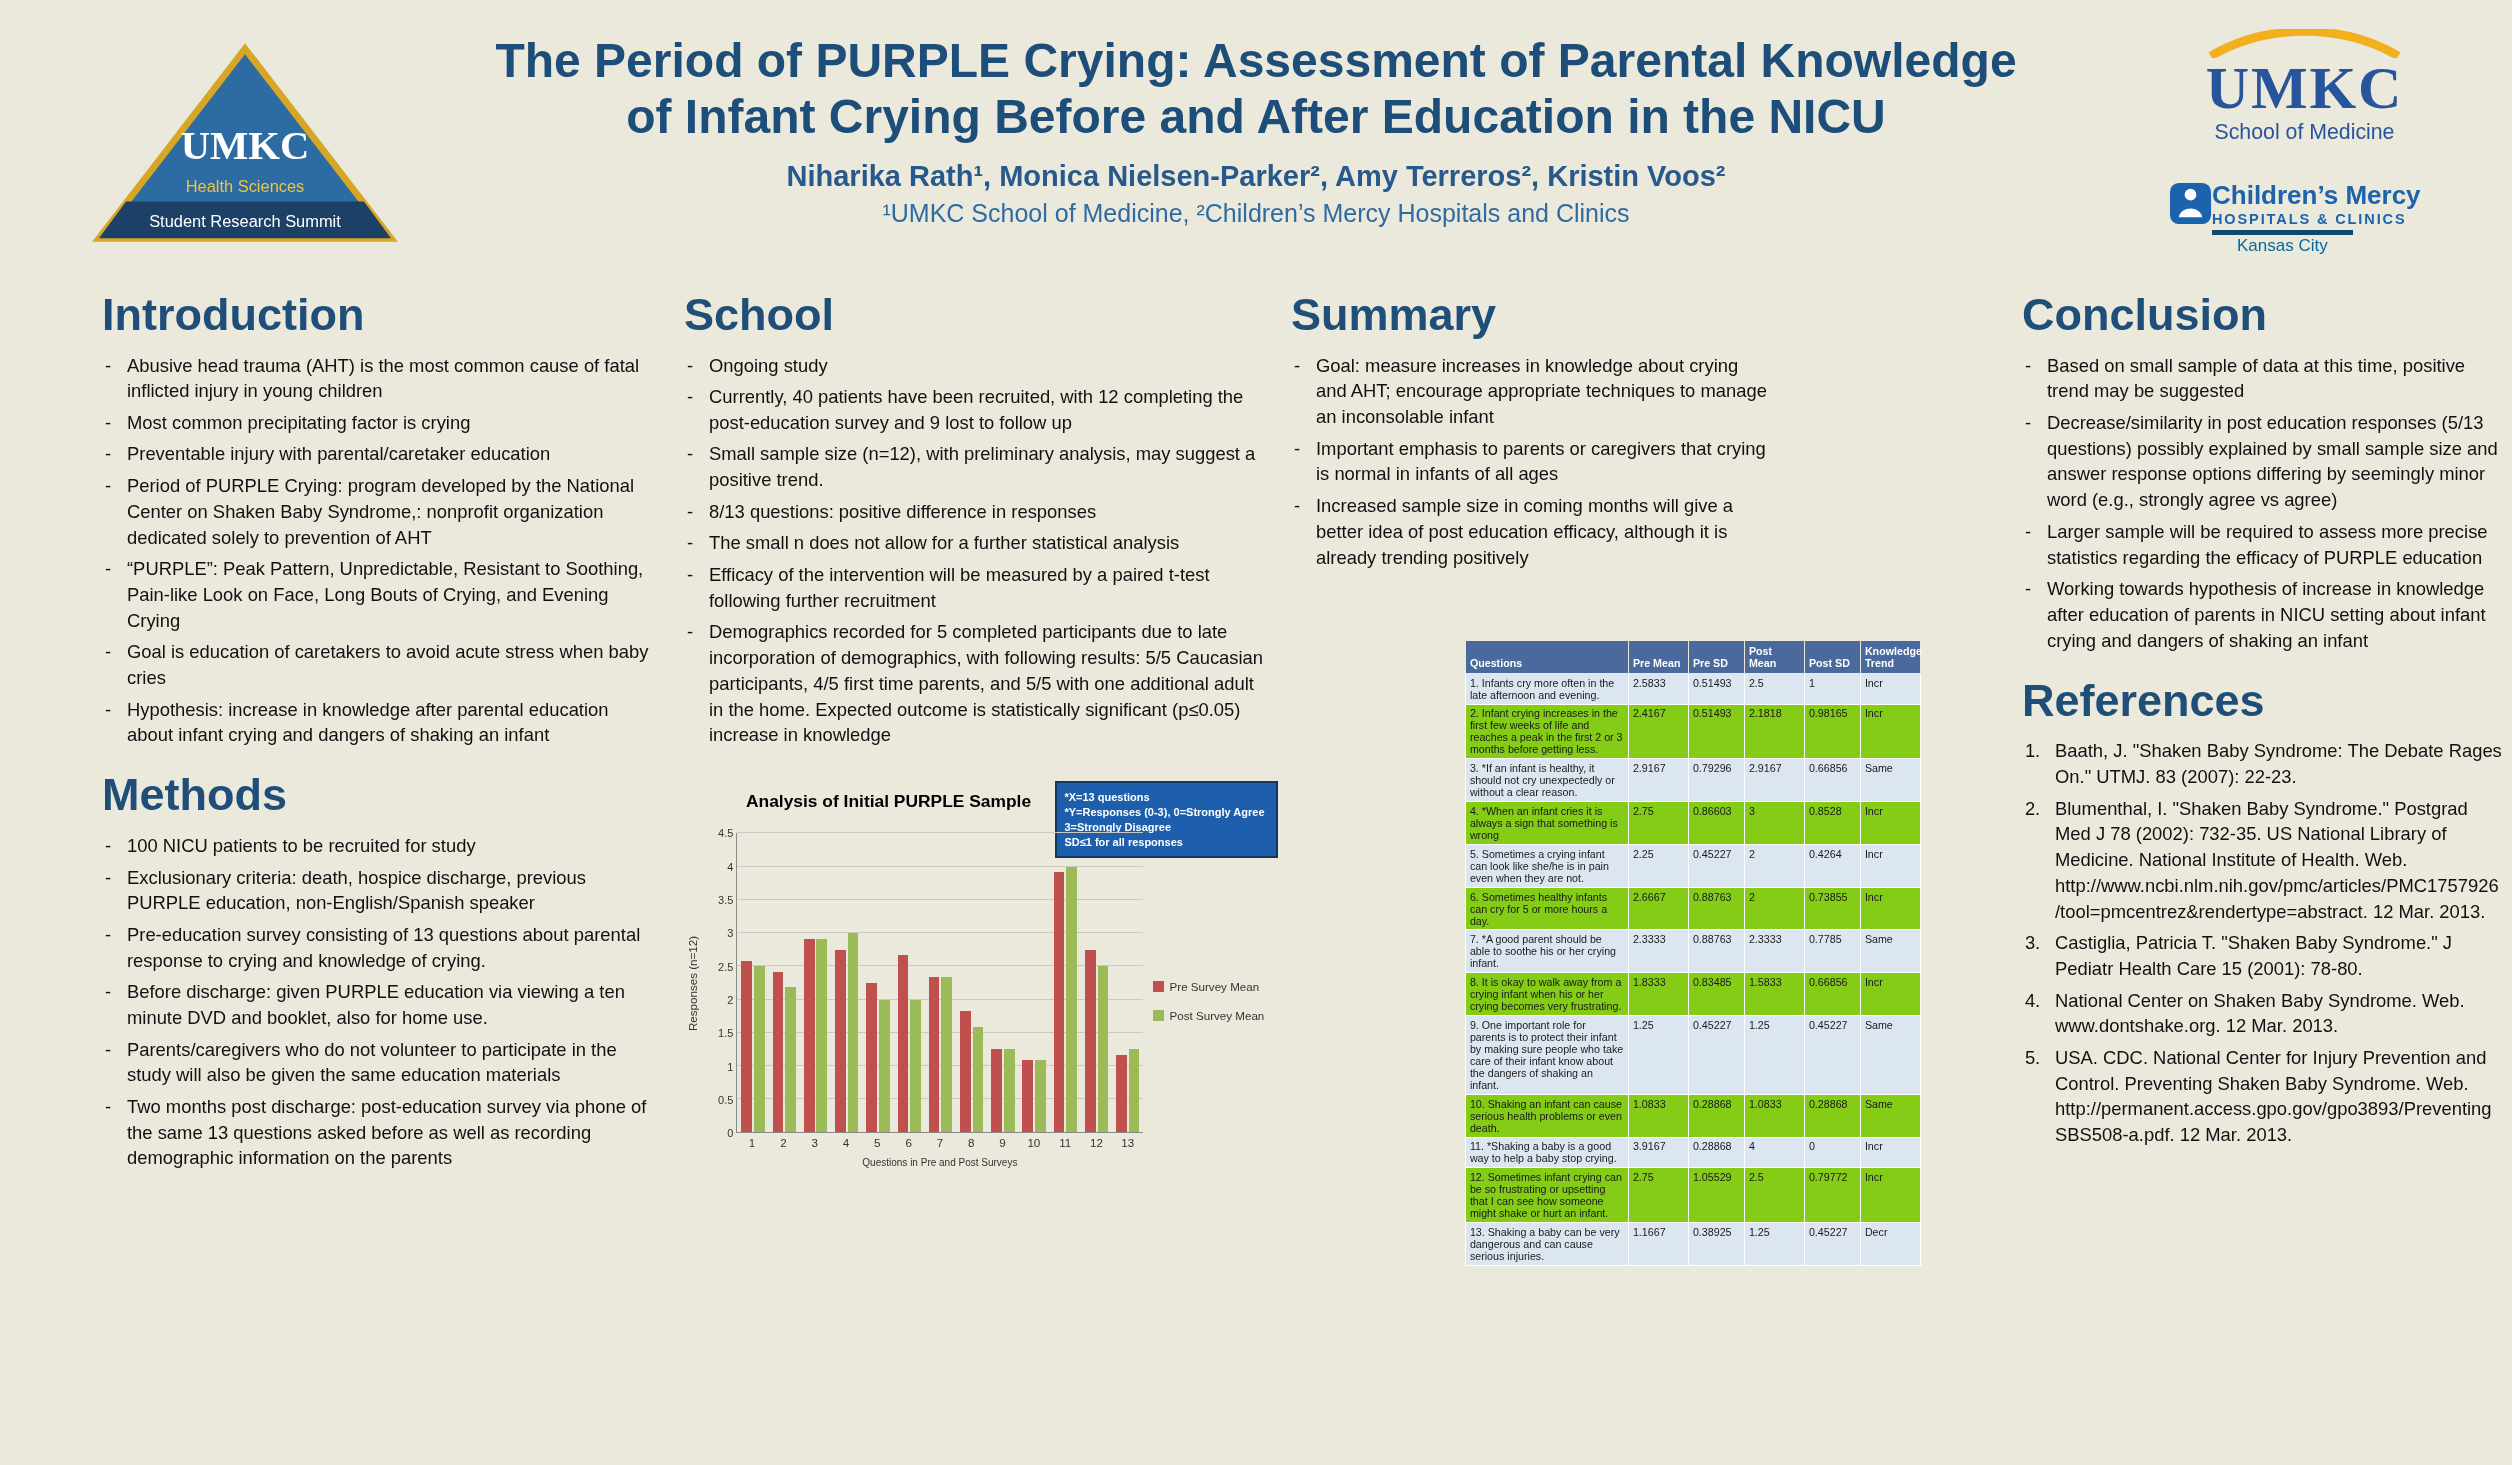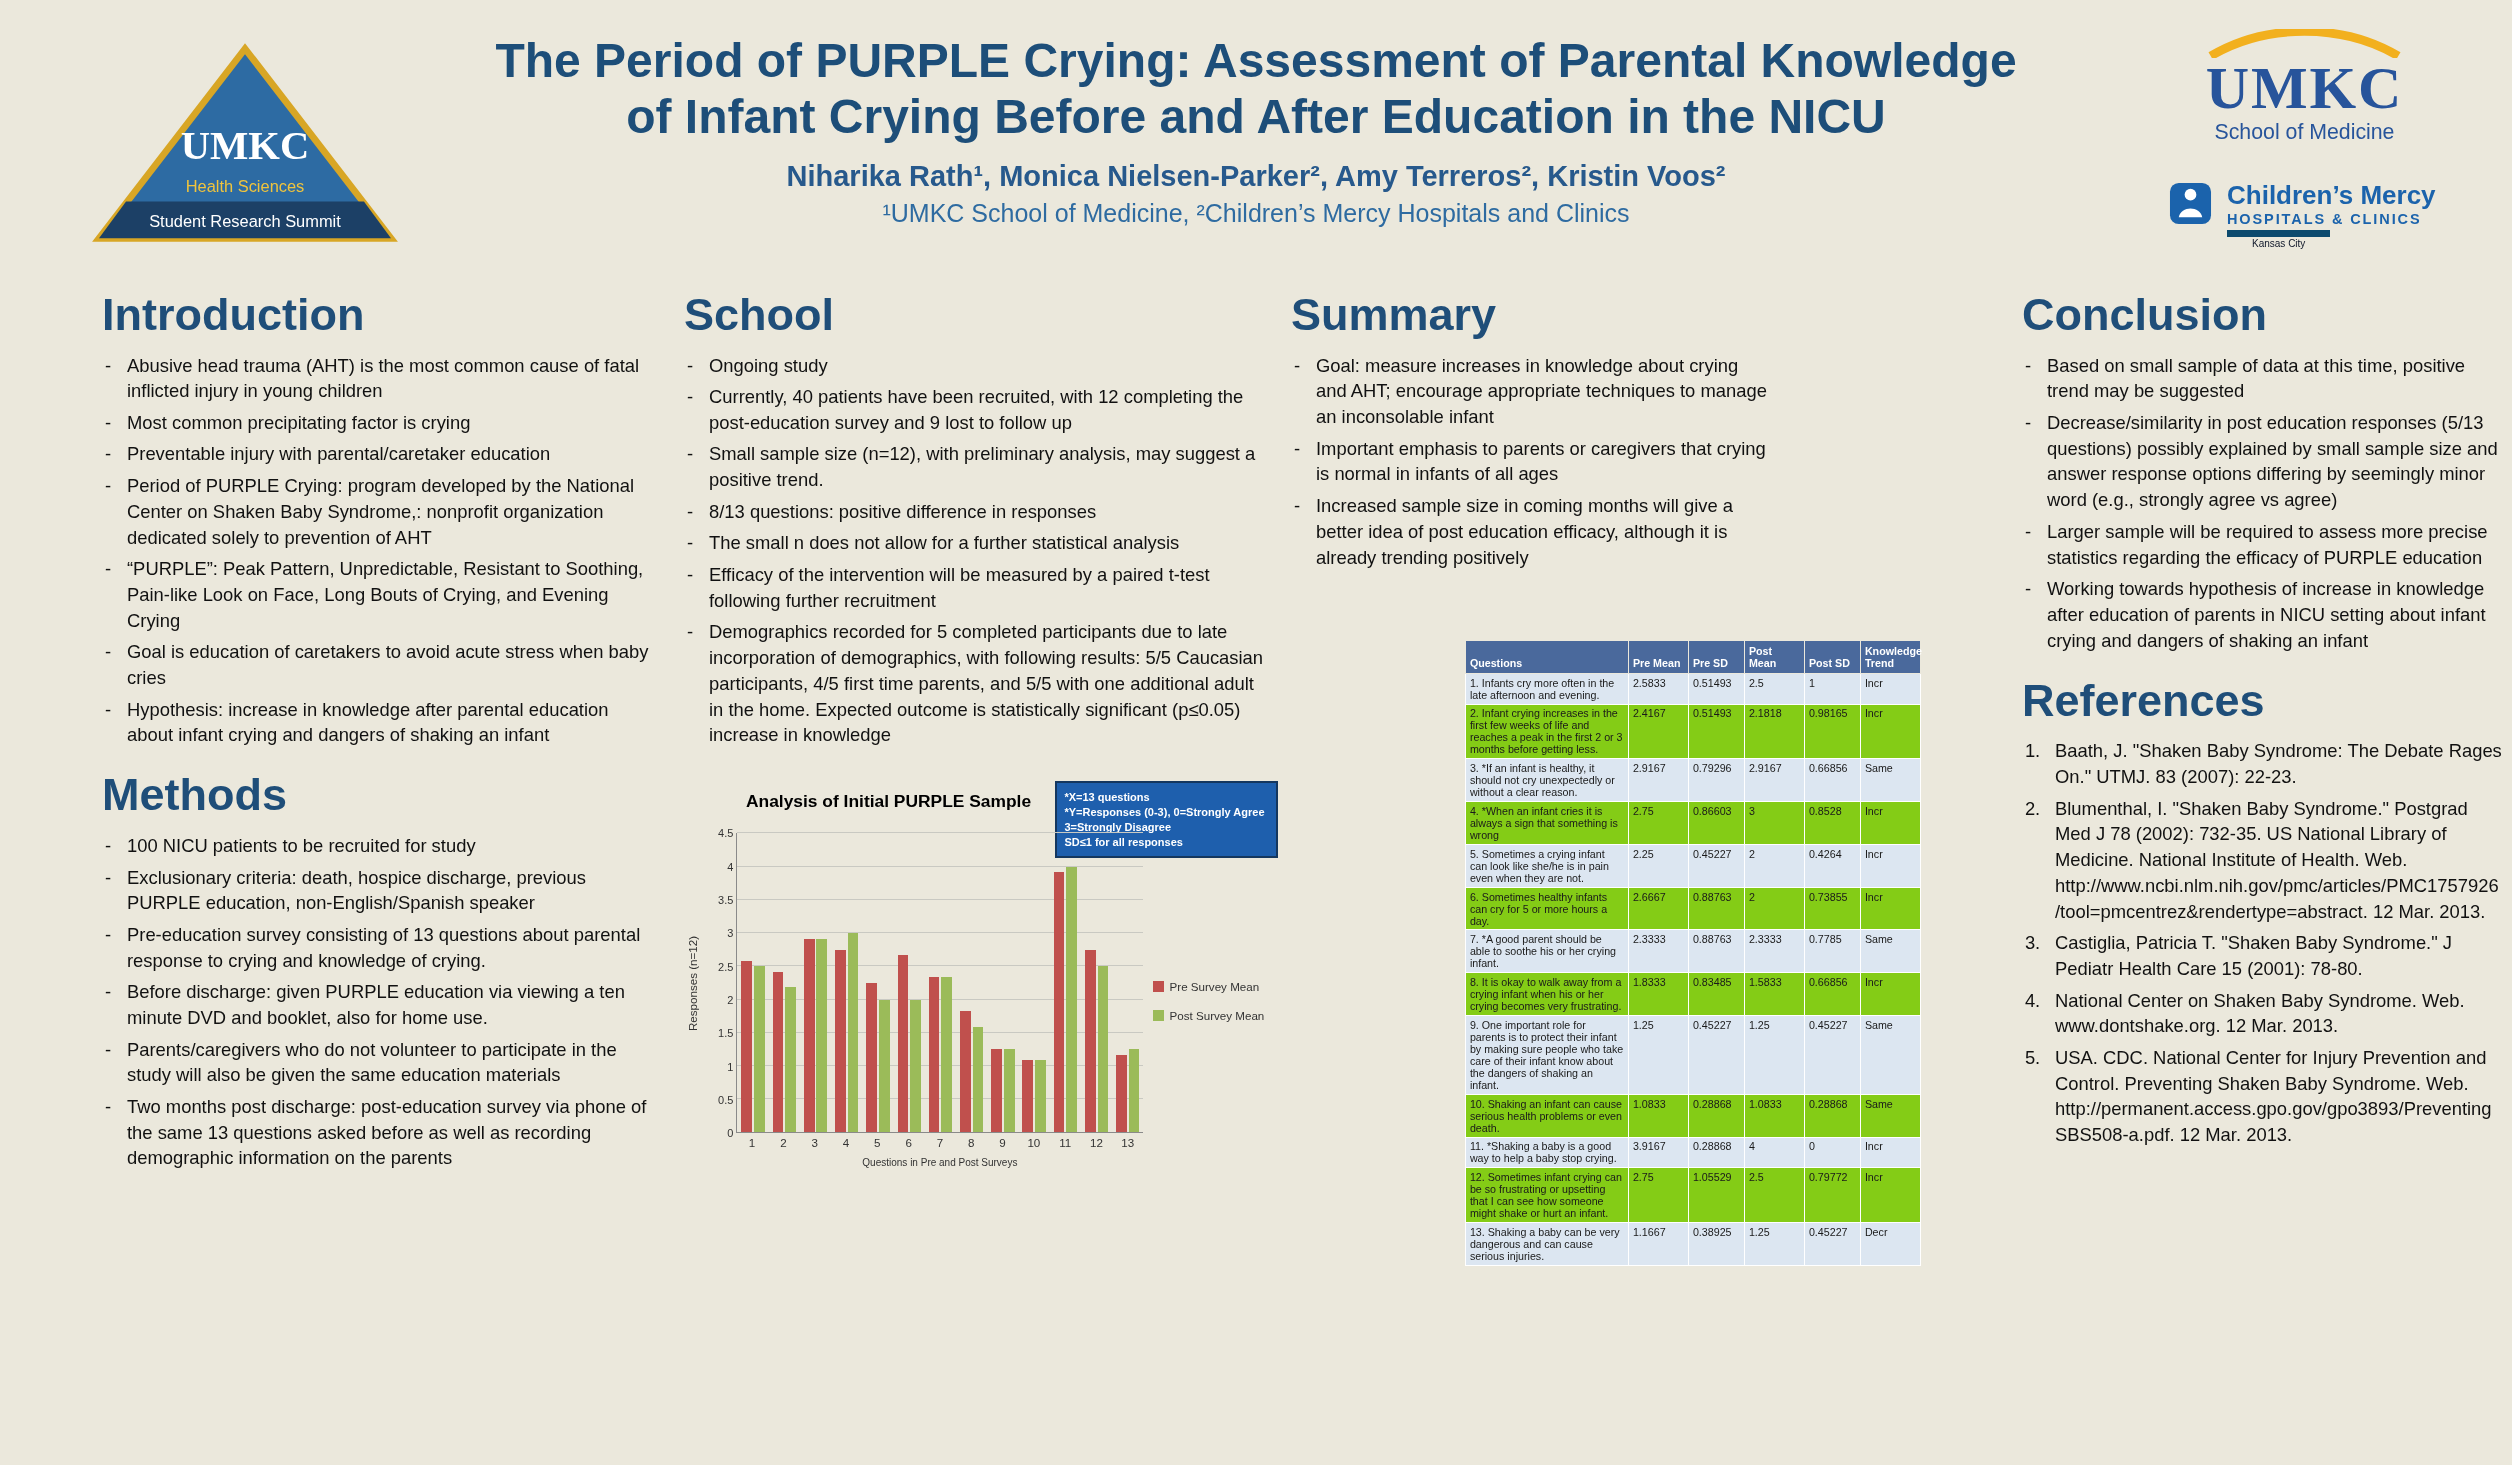--- a/index.html
+++ b/index.html
@@ -13,25 +13,25 @@
   
   .header-center { position:absolute; left:50%; transform:translateX(-50%); top:33px; width:1706px; text-align:center; }
   .title-line { font-size:48px; font-weight:bold; color:#1d4e79; line-height:1.16; }
   .authors { margin-top:15.5px; font-size:29px; font-weight:bold; color:#27598c; }
   .affiliations { margin-top:5.8px; font-size:25px; color:#2e6ba1; }
 
   .logo-left { position:absolute; left:89px; top:41px; }
   .logo-right-umkc { position:absolute; left:2169px; top:29px; width:271px; text-align:center; }
   .umkc-word { font-family:"Liberation Serif", serif; font-weight:bold; font-size:60px; color:#27549b; letter-spacing:1.9px; line-height:1; }
   .umkc-sub { font-size:21.3px; color:#27549b; margin-top:1.9px; }
-  .logo-right-mercy { position:absolute; left:2169px; top:182px; width:291px; display:flex; gap:15px; align-items:flex-start; }
+  .logo-right-mercy { position:absolute; left:2169px; top:182px; width:291px; display:flex; gap:0; align-items:flex-start; }
   .mercy-text { text-align:left; }
   .mercy-name { font-size:26px; font-weight:bold; color:#1b63ac; line-height:1.05; }
   .mercy-sub { font-size:14.5px; letter-spacing:1.9px; color:#1b63ac; font-weight:bold; margin-top:1.9px; }
-  .mercy-city { font-size:10px; color:#0f172a; margin-top:2.9px; border-top:7px solid #0c4a6e; display:inline-block; padding:1px 25px 0 25px; }
+  .mercy-city { font-size:17px; color:#0369a1; margin-top:2.9px; border-top:5px solid #0c4a6e; display:inline-block; padding:1px 25px 0 25px; }
 
   
   .col { position:absolute; top:289px; }
   #col1 { left:102px;  width:548px; }
   #col2 { left:684px;  width:582px; }
   #col3 { left:1291px; width:477px; }
   #col4 { left:2022px; width:481px; }
 
   .section-heading { font-size:45px; font-weight:bold; color:#1f4e79; margin-bottom:11.6px; }
   .section + .section { margin-top:21.3px; }

